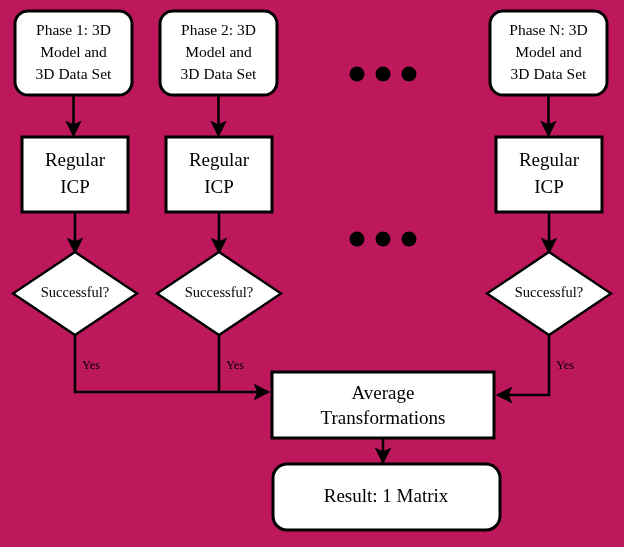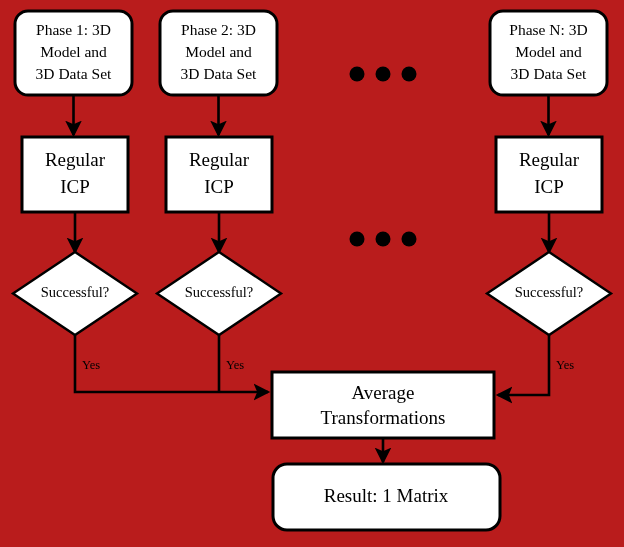--- a/index.html
+++ b/index.html
@@ -8,21 +8,21 @@
     padding: 0;
     background: #ffffff;
   }
   body {
     font-family: "Liberation Serif", "DejaVu Serif", serif;
   }
   #diagram-root {
     position: relative;
     width: 624px;
     height: 547px;
-    background: #b91c1c;
+    background: #be185d;
     overflow: hidden;
   }
   #diagram-svg {
     position: absolute;
     left: 0;
     top: 0;
     width: 624px;
     height: 547px;
   }
   .node-text {

